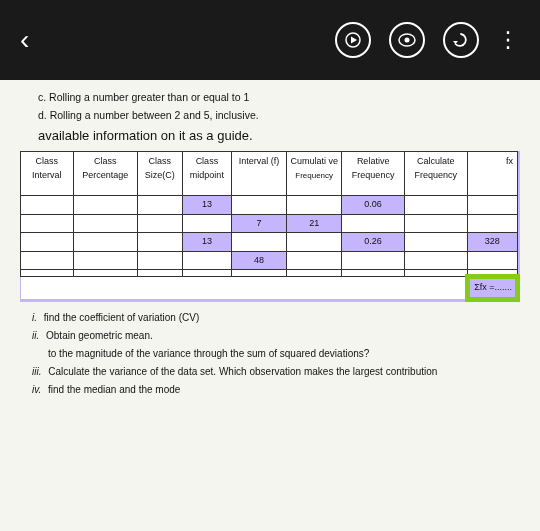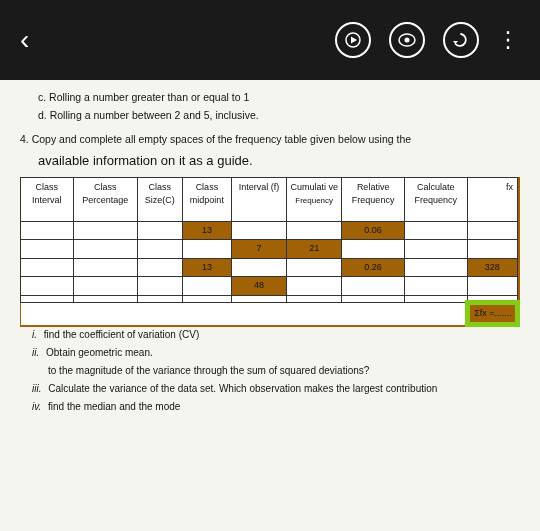--- a/index.html
+++ b/index.html
@@ -91,21 +91,21 @@
     .table-wrapper {
       margin-top: 4px;
       overflow: hidden;
     }
 
     table {
       width: 100%;
       border-collapse: collapse;
       font-size: 9px;
       color: #111;
-      background: #a16207;
+      background: #c4b5fd;
       padding-left: 8px;
     }
 
     th, td {
       border: 1px solid #333;
       padding: 2px 3px;
       text-align: center;
       vertical-align: middle;
       min-height: 16px;
     }
@@ -142,21 +142,21 @@
     td.empty { background: white; }
 
     .sigma-row td {
       text-align: right;
       font-size: 9px;
       border-top: 1px solid #333;
     }
 
     
     .sub-questions {
-      margin-top: 0;
+      margin-top: 8px;
       font-size: 10px;
       color: #111;
     }
     .sub-q {
       margin-bottom: 3px;
       padding-left: 12px;
     }
     .sub-q span.label {
       font-style: italic;
       margin-right: 4px;
@@ -191,21 +191,20 @@
     </div>
 
     <span class="icon-dots">⋮</span>
   </div>
 </div>
 
 <div class="doc-area">
   <div class="doc-content">
     <div class="doc-line indent-c">c.    Rolling a number greater than or equal to 1</div>
     <div class="doc-line indent-d">d.    Rolling a number between 2 and 5, inclusive.</div>
-    <div class="question-4">4.  Copy and complete all empty spaces of the frequency table given below using the</div>
     <div class="question-4-sub">available information on it as a guide.</div>
 
     <div class="table-wrapper">
       <table>
         <thead>
           <tr class="header-row">
             <th class="col-class-interval">Class Interval</th>
             <th class="col-class-bound">Class Percentage</th>
             <th class="col-class-size">Class Size(C)</th>
             <th class="col-midpoint">Class midpoint</th>

